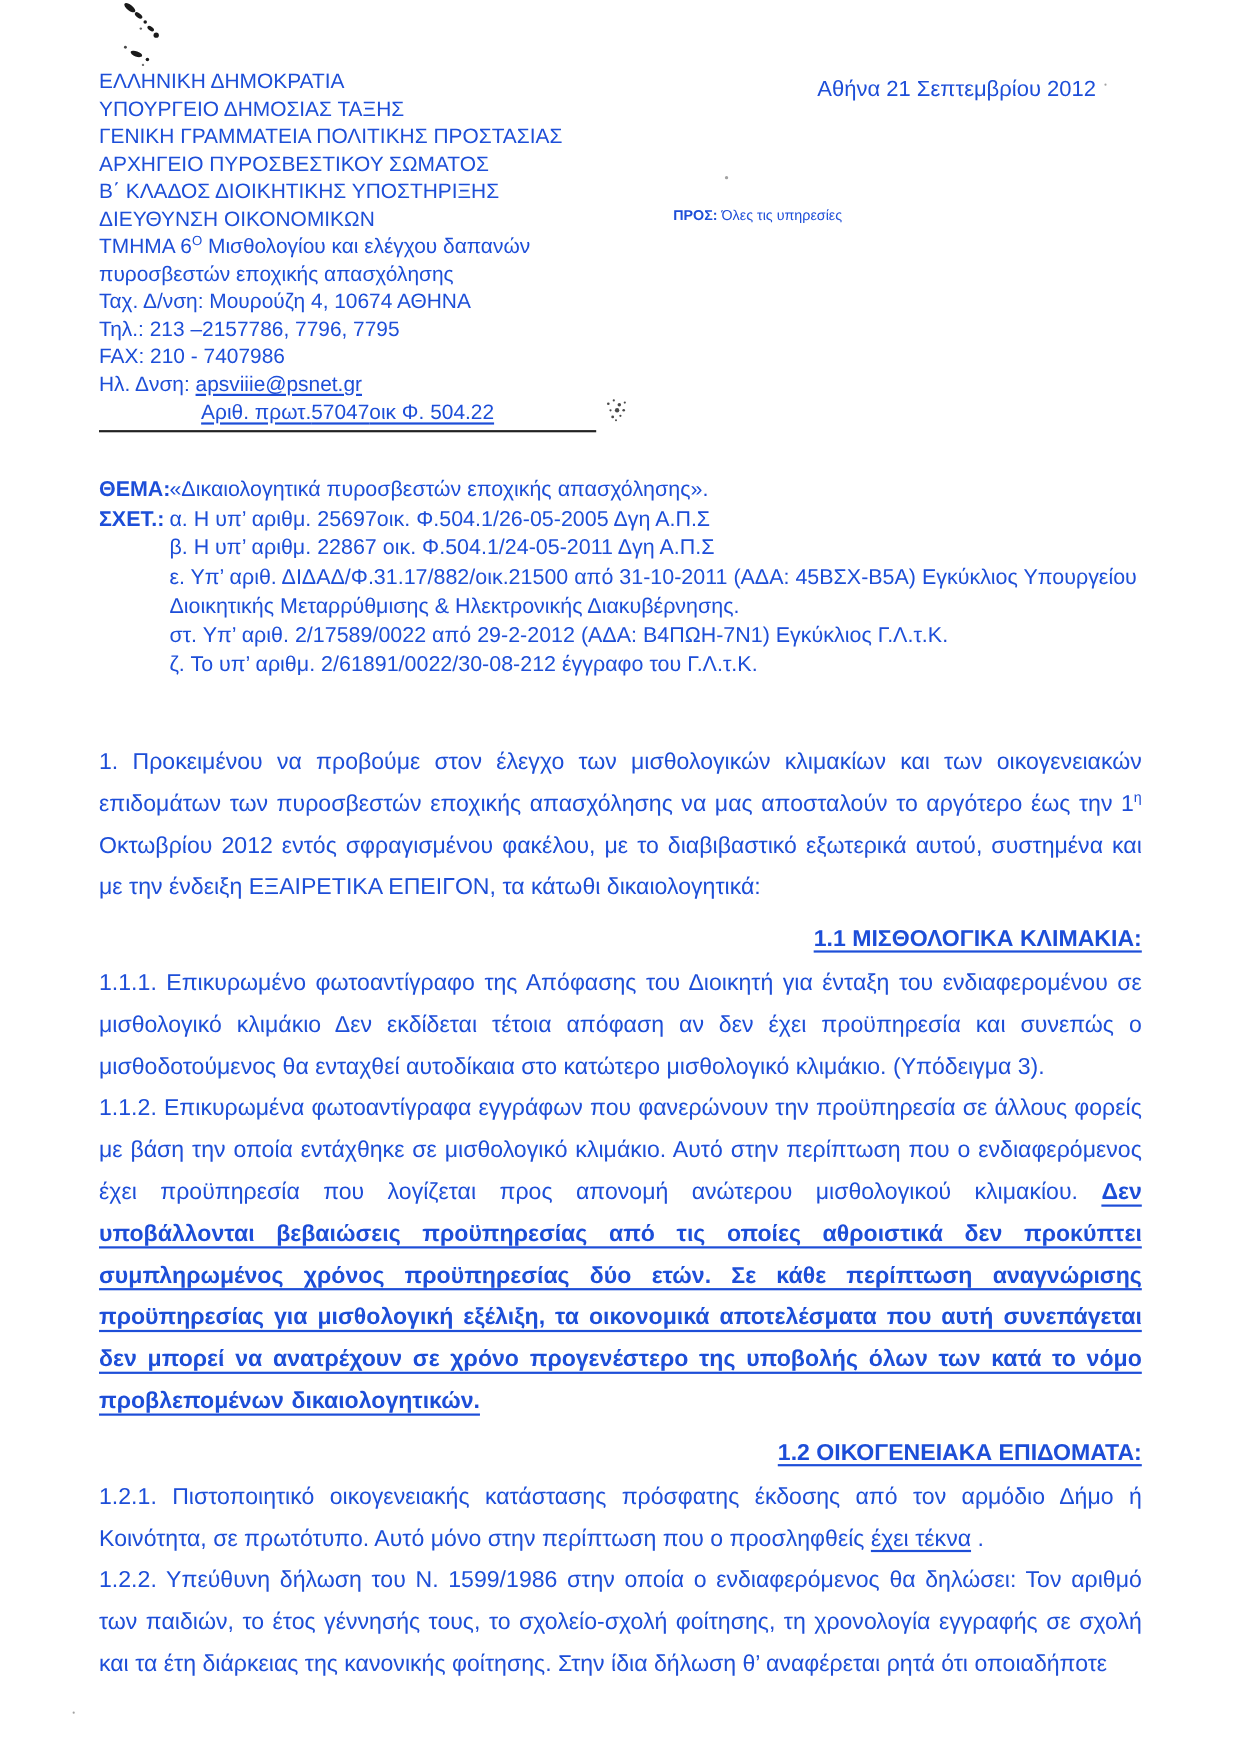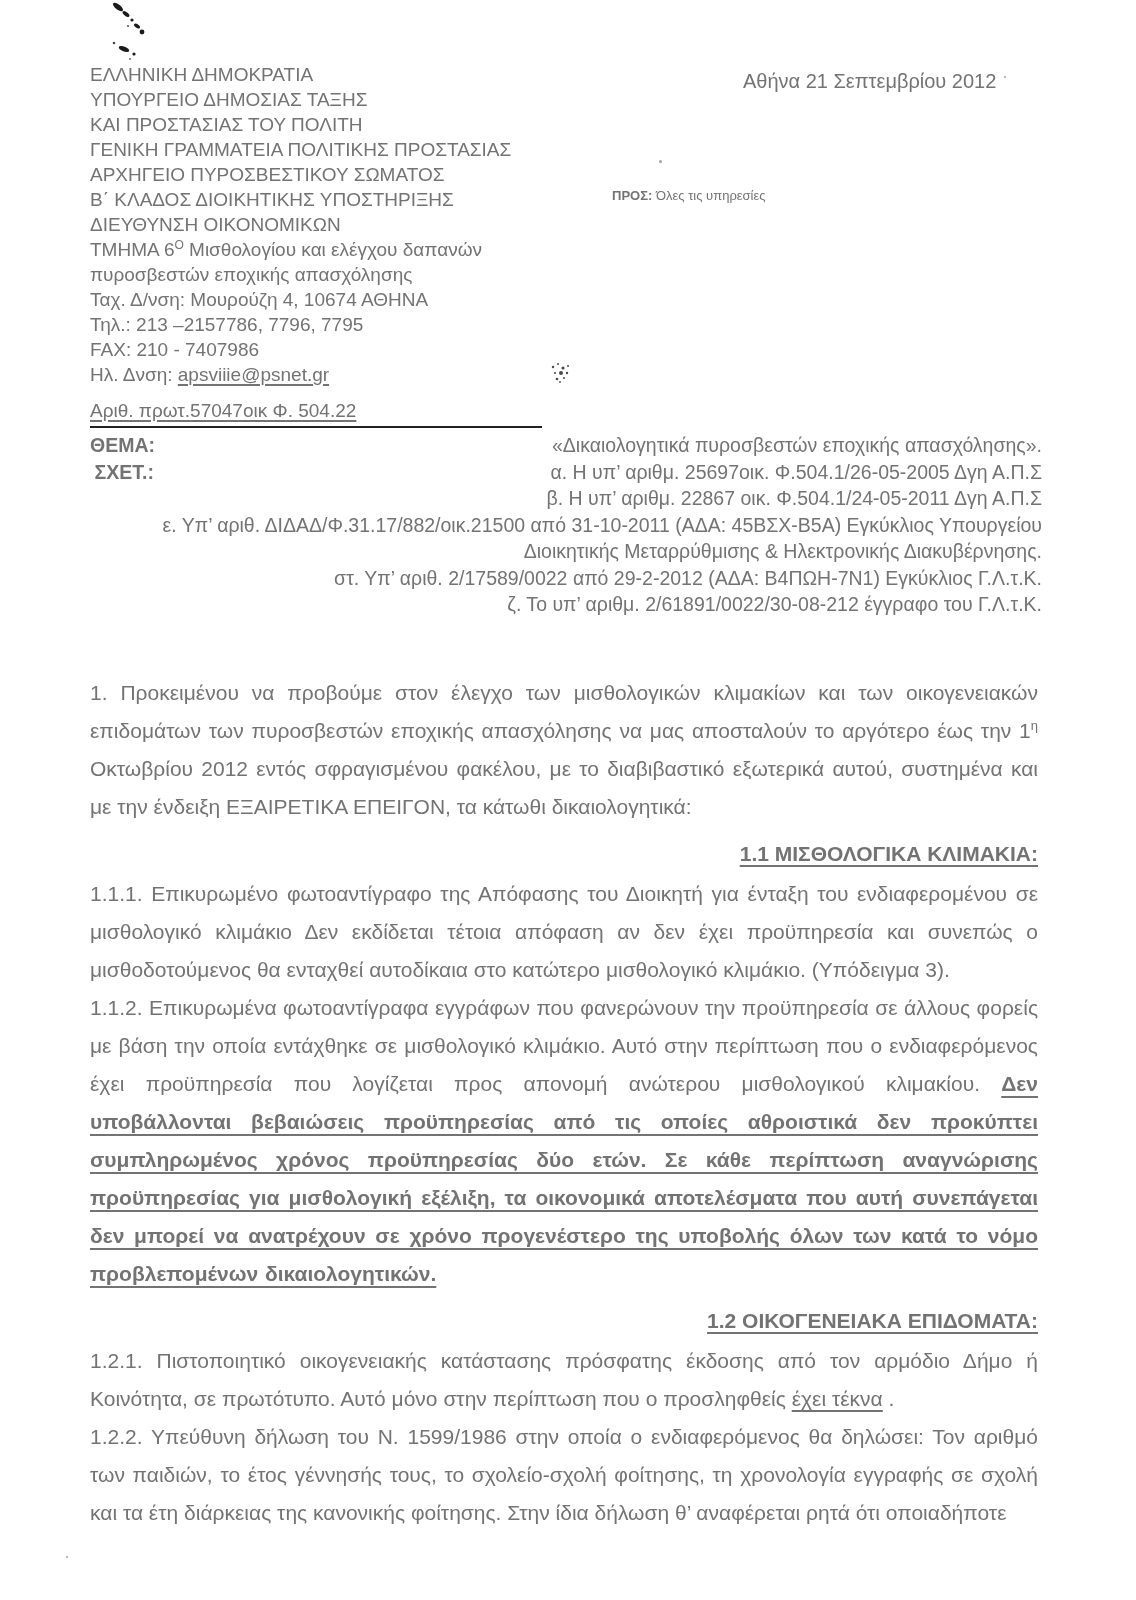--- a/index.html
+++ b/index.html
@@ -2,41 +2,41 @@
 <html><head>
 <meta charset="utf-8">
 <style>
   html, body { margin: 0; padding: 0; background: #ffffff; }
   .page {
     position: relative;
     width: 1136px;
     height: 1600px;
     background: #ffffff;
     font-family: "Liberation Sans", "DejaVu Sans", sans-serif;
-    color: #737373;
+    color: #1d4ed8;
     overflow: hidden;
   }
   
   .sender {
     position: absolute;
     left: 90px; top: 62px;
     width: 480px;
     font-size: 19px;
     line-height: 25px;
     white-space: nowrap;
   }
   .sender sup { font-size: 12px; line-height: 0; }
   .u { text-decoration: underline; text-decoration-thickness: 1.5px; text-underline-offset: 3px; }
   .proto {
     display: flex;
-    justify-content: flex-start;
+    justify-content: center;
     width: 452px;
     border-bottom: 2px solid #222;
     padding-bottom: 3px;
-    margin-top: 11px;
+    margin-top: 1px;
   }
   
   .date {
     position: absolute;
     left: 743px; top: 70px;
     font-size: 20px;
   }
   .pros {
     position: absolute;
     left: 612px; top: 188px;
@@ -44,21 +44,21 @@
   }
   .b { font-weight: bold; }
   
   .subject {
     position: absolute;
     left: 90px; top: 432px;
     width: 952px;
     font-size: 19.5px;
     line-height: 26.5px;
   }
-  .subject .row { display: flex; align-items: flex-start; text-align: right; }
+  .subject .row { display: flex; align-items: flex-start; }
   .subject .lbl { flex: none; width: 64px; font-weight: bold; }
   .subject .val { flex: 1; }
   .refs { flex: 1; }
   .refs > div { margin: 0; }
   
   .doc-body {
     position: absolute;
     left: 90px; top: 674px;
     width: 948px;
     font-size: 21px;
@@ -121,21 +121,20 @@
       <circle cx="11" cy="21" r=".9"></circle>
     </g>
   </svg>
   <div class="speck-dot" style="left:659px; top:160px; width:3px; height:3px;"></div>
   <div class="speck-dot" style="left:1004px; top:76px; width:2px; height:2px;"></div>
   <div class="speck-dot" style="left:66px; top:1556px; width:2px; height:2px;"></div>
 
   <div class="sender">
     <div>ΕΛΛΗΝΙΚΗ ΔΗΜΟΚΡΑΤΙΑ</div>
     <div>ΥΠΟΥΡΓΕΙΟ ΔΗΜΟΣΙΑΣ ΤΑΞΗΣ</div>
-    <div>ΚΑΙ ΠΡΟΣΤΑΣΙΑΣ ΤΟΥ ΠΟΛΙΤΗ</div>
     <div>ΓΕΝΙΚΗ ΓΡΑΜΜΑΤΕΙΑ ΠΟΛΙΤΙΚΗΣ ΠΡΟΣΤΑΣΙΑΣ</div>
     <div>ΑΡΧΗΓΕΙΟ ΠΥΡΟΣΒΕΣΤΙΚΟΥ ΣΩΜΑΤΟΣ</div>
     <div>Β΄ ΚΛΑΔΟΣ ΔΙΟΙΚΗΤΙΚΗΣ ΥΠΟΣΤΗΡΙΞΗΣ</div>
     <div>ΔΙΕΥΘΥΝΣΗ ΟΙΚΟΝΟΜΙΚΩΝ</div>
     <div><span>ΤΜΗΜΑ 6</span><sup>Ο</sup><span> Μισθολογίου και ελέγχου δαπανών</span></div>
     <div>πυροσβεστών εποχικής απασχόλησης</div>
     <div>Ταχ. Δ/νση: Μουρούζη 4, 10674 ΑΘΗΝΑ</div>
     <div>Τηλ.: 213 –2157786, 7796, 7795</div>
     <div>FAX: 210 - 7407986</div>
     <div><span>Ηλ. Δνση: </span><span class="u">apsviiie@psnet.gr</span></div>

